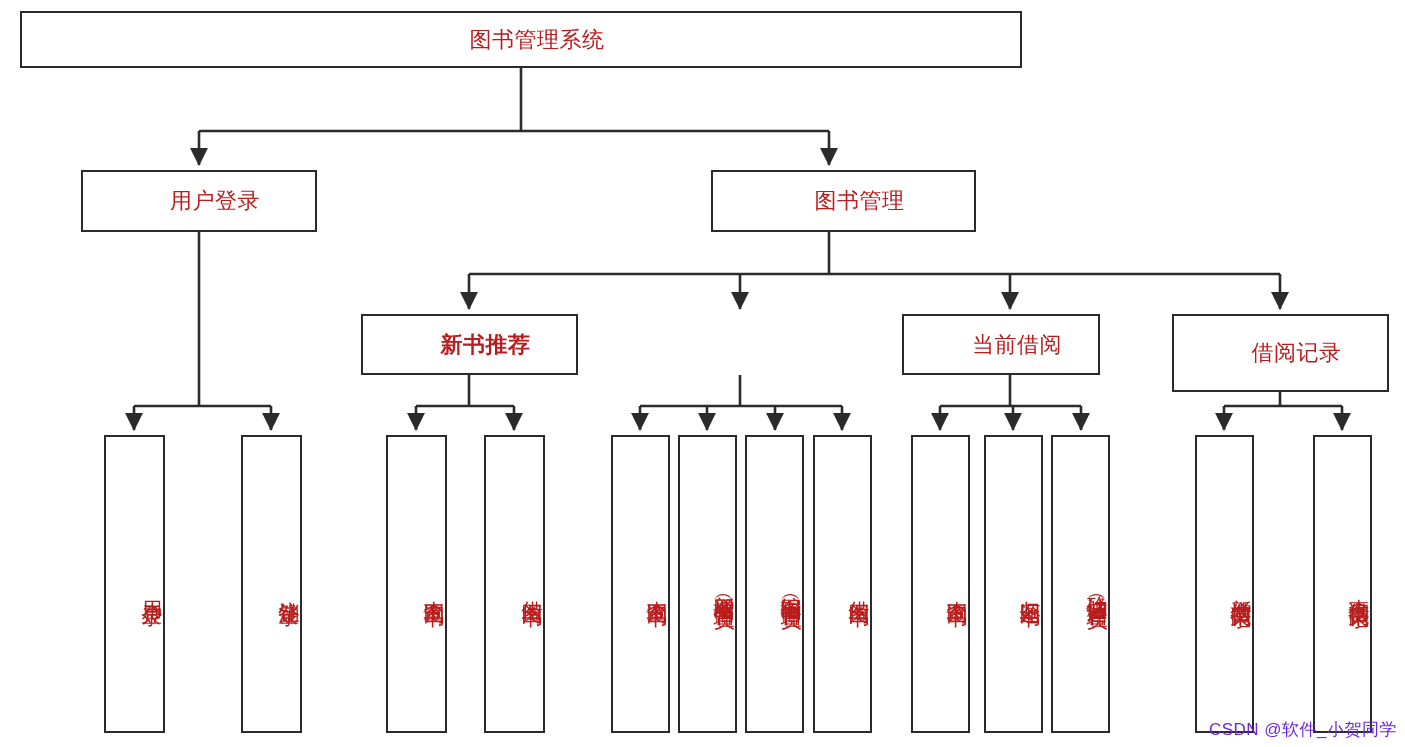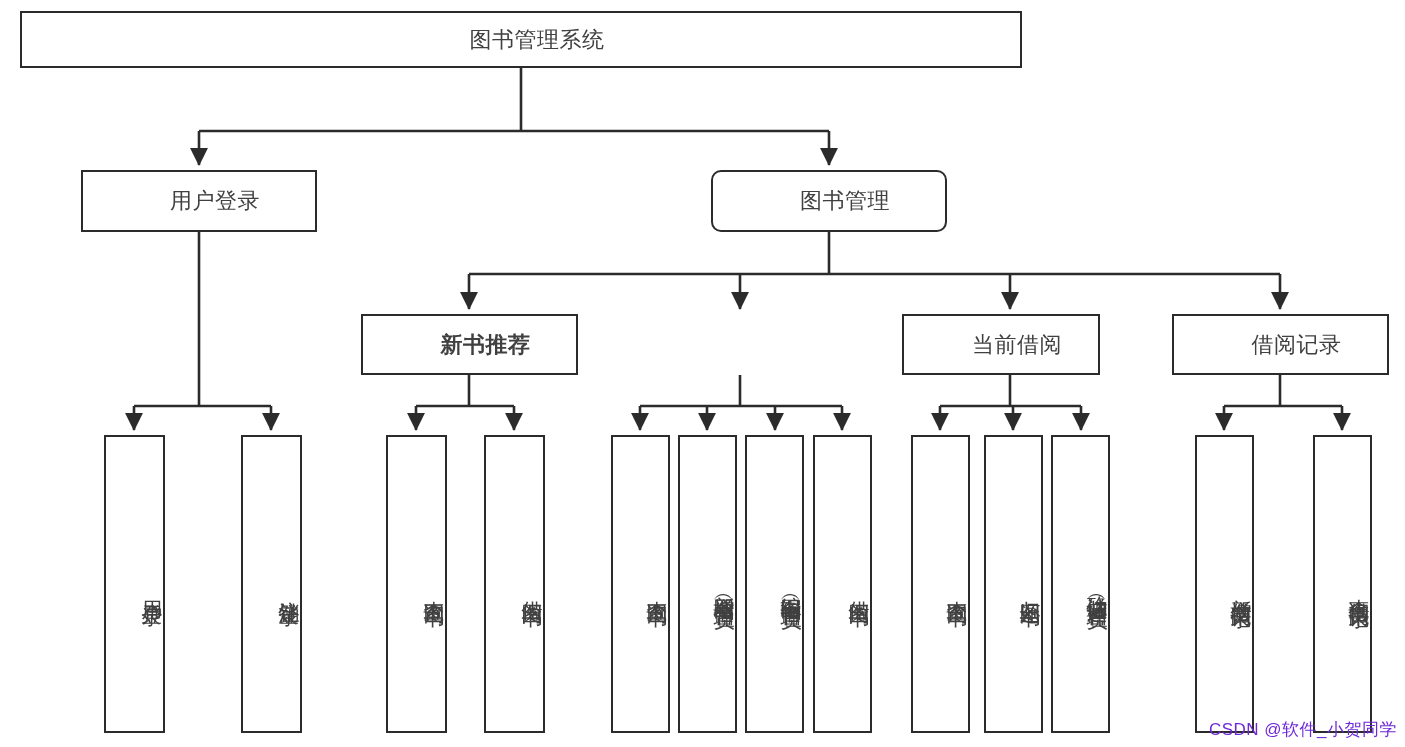--- a/index.html
+++ b/index.html
@@ -24,21 +24,21 @@
     pointer-events: none;
   }
   .node {
     position: absolute;
     box-sizing: border-box;
     border: 2.5px solid #2b2b2b;
     background: #ffffff;
     display: flex;
     align-items: center;
     justify-content: center;
-    color: #404040;
+    color: #b91c1c;
     padding-left: 32px;
   }
   .node.horiz {
     font-size: 22px;
     letter-spacing: 0.5px;
   }
   .node.vert {
     writing-mode: vertical-rl;
     text-orientation: upright;
     font-size: 21px;
@@ -118,31 +118,31 @@
     </g>
   </svg>
 
   <div class="node horiz" style="left:20px; top:11px; width:1002px; height:57px;">
     <span>图书管理系统</span>
   </div>
 
   <div class="node horiz" style="left:81px; top:170px; width:236px; height:62px;">
     <span>用户登录</span>
   </div>
-  <div class="node horiz" style="left:711px; top:170px; width:236px; height:62px;border-radius:10px;">
+  <div class="node horiz" style="left:711px; top:170px; width:265px; height:62px;">
     <span>图书管理</span>
   </div>
 
   <div class="node horiz" style="left:361px; top:314px; width:217px; height:61px;font-weight:bold;">
     <span>新书推荐</span>
   </div>
   <div class="node horiz" style="left:902px; top:314px; width:198px; height:61px;">
     <span>当前借阅</span>
   </div>
-  <div class="node horiz" style="left:1172px; top:314px; width:217px; height:61px;">
+  <div class="node horiz" style="left:1172px; top:314px; width:217px; height:78px;">
     <span>借阅记录</span>
   </div>
 
   <div class="node vert" style="left:104px; top:435px; width:61px; height:298px;">
     <span class="vlabel">用户登录</span>
   </div>
   <div class="node vert" style="left:241px; top:435px; width:61px; height:298px;">
     <span class="vlabel">注销登录</span>
   </div>
 

